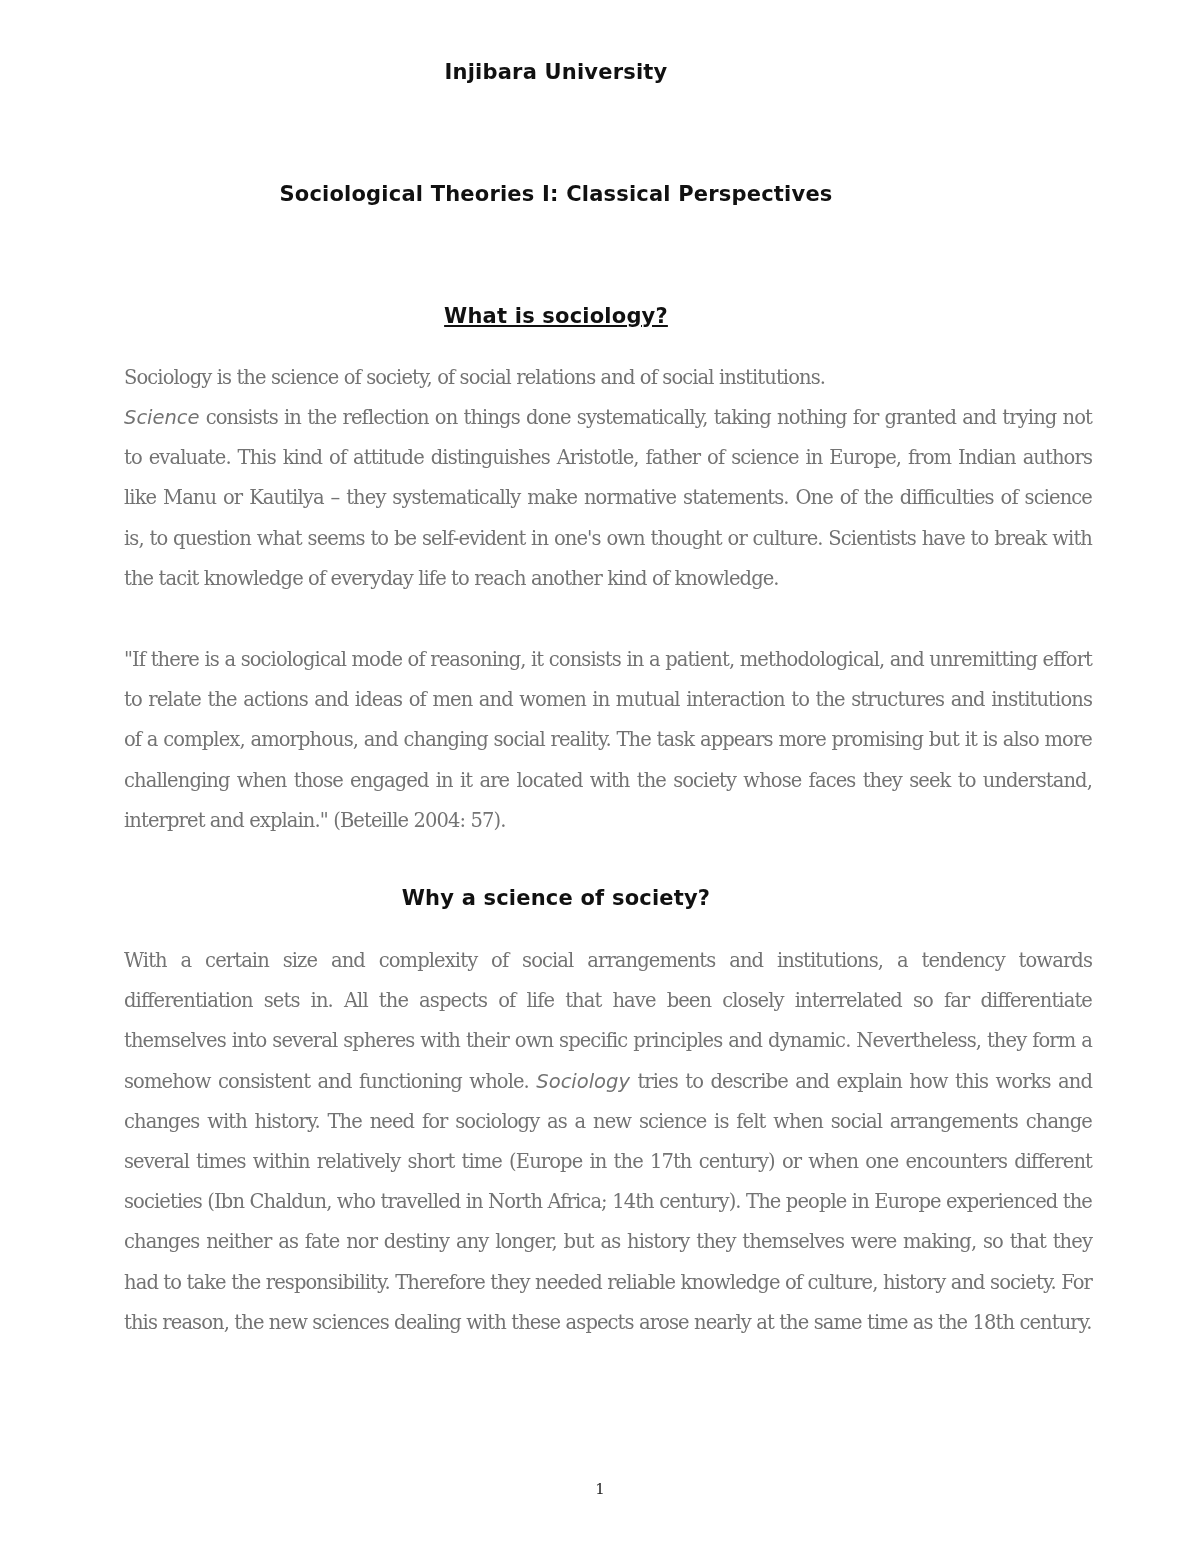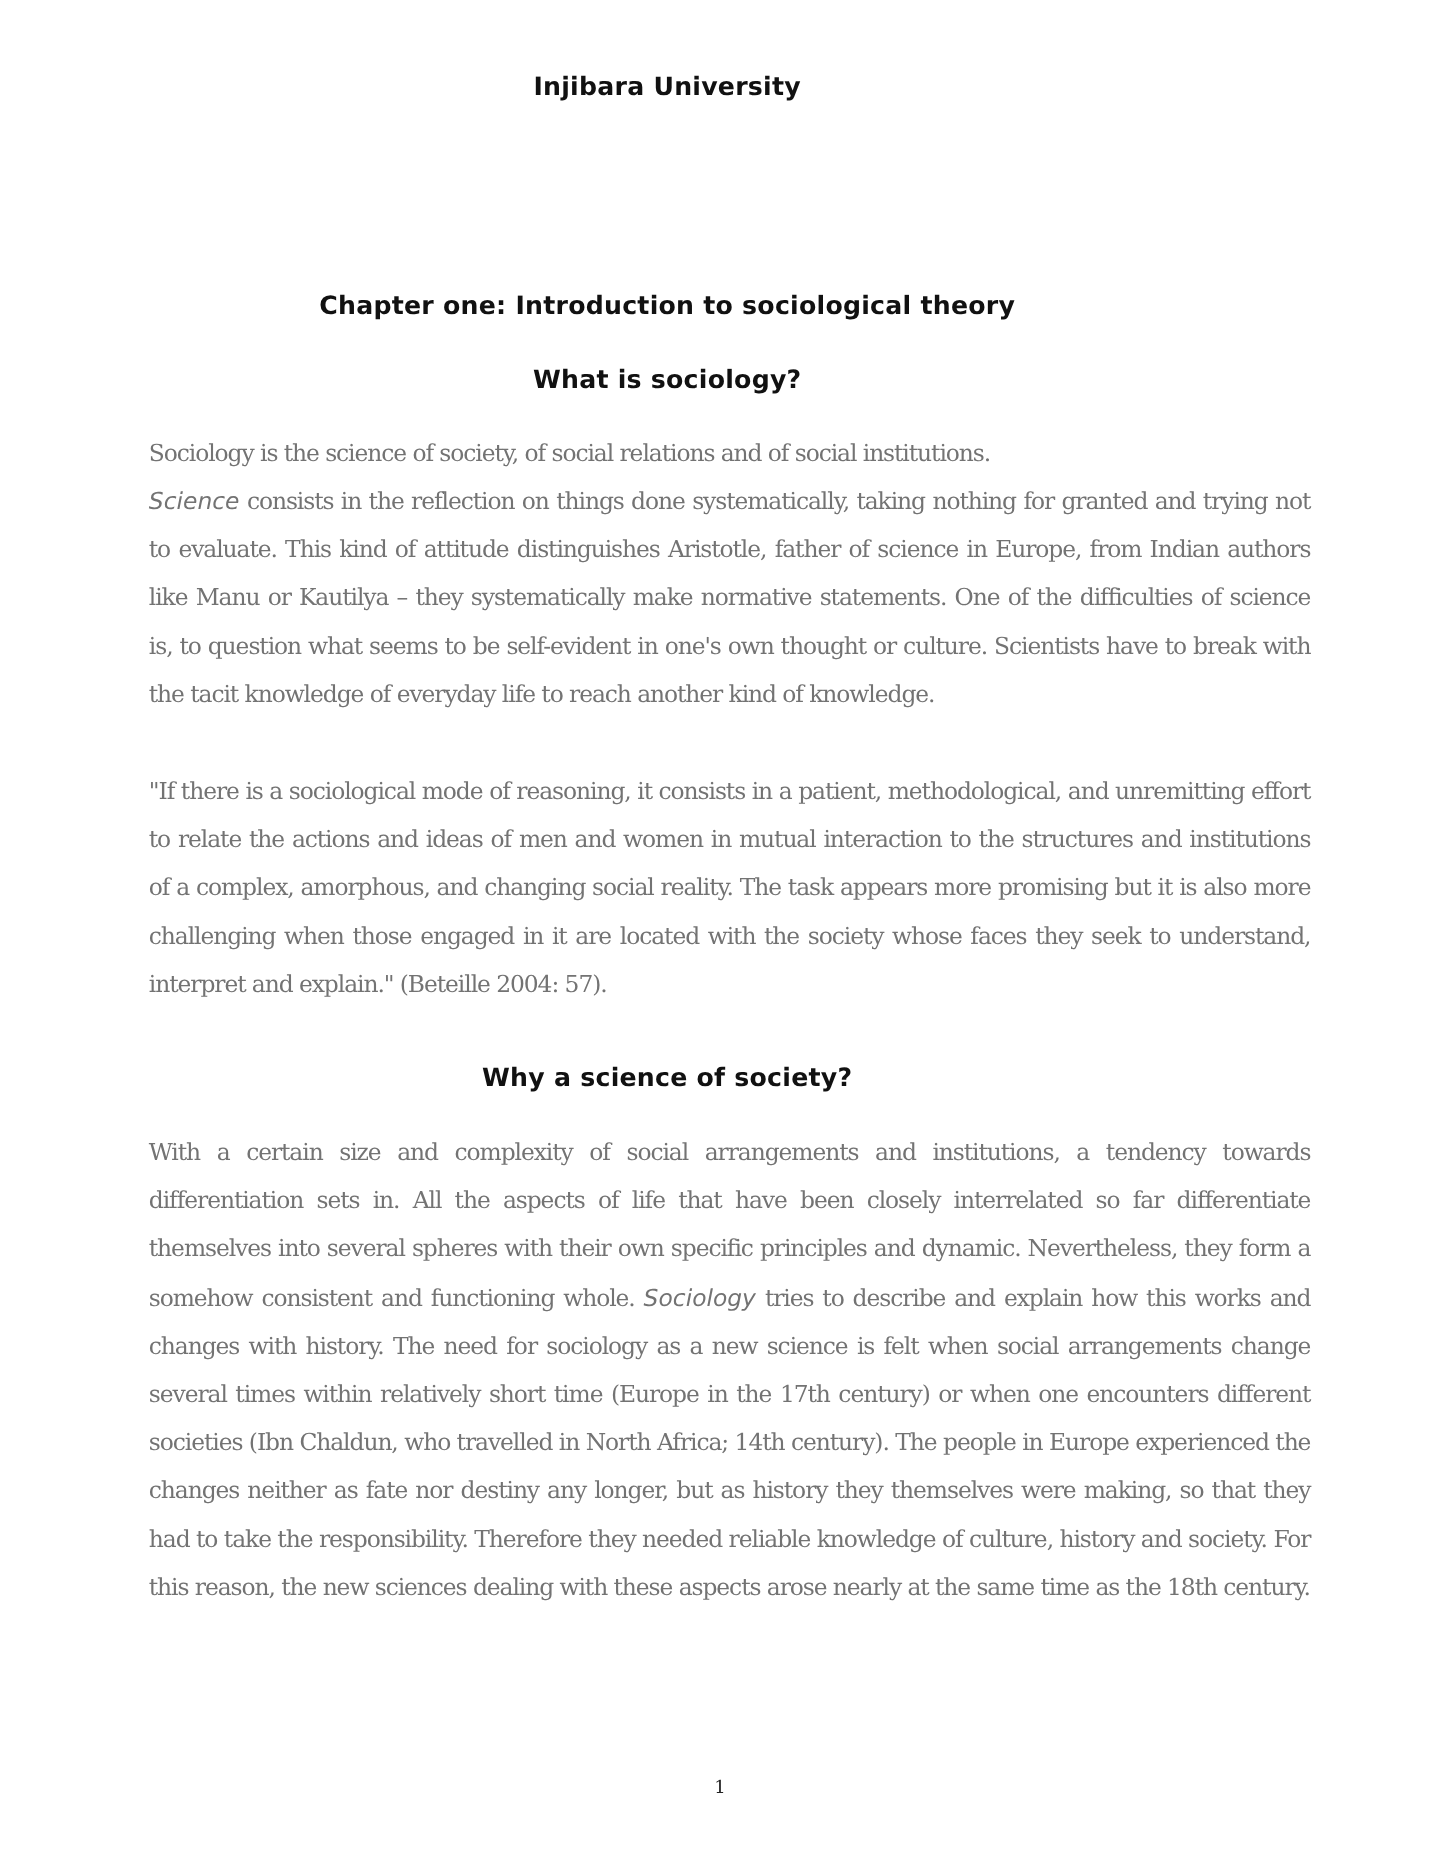--- a/index.html
+++ b/index.html
@@ -24,22 +24,22 @@
     position: absolute; left: 0; width: 1200px; top: 1480px; text-align: center;
     font-family: "DejaVu Serif", serif; font-size: 15px; color: #222;
   }
 </style>
 </head>
 <body>
 
 <div class="page">
 
   <h1 class="heading" style="top:60px;">Injibara University</h1>
-  <h2 class="heading" style="top:243px;">Chapter one:  Introduction to sociological theory</h2>
-  <h3 class="heading" style="top:304px;">What is sociology?</h3>
+  <h2 class="heading" style="top:182px;">Sociological Theories I: Classical Perspectives</h2>
+  <h3 class="heading" style="top:304px;text-decoration:underline;">What is sociology?</h3>
 
   <p class="body-text p-left" style="top:358px;">Sociology is the science of society, of social relations and of social institutions.</p>
 
   <p class="body-text" style="top:398px;"><span class="em">Science</span><span> consists in the reflection on things done systematically, taking nothing for granted and trying not to evaluate. This kind of attitude distinguishes Aristotle, father of science in Europe, from Indian authors like Manu or Kautilya – they systematically make normative statements. One of the difficulties of science is, to question what seems to be self-evident in one's own thought or culture. Scientists have to break with the tacit knowledge of everyday life to reach another kind of knowledge.</span></p>
 
   <p class="body-text" style="top:640px;">"If there is a sociological mode of reasoning, it consists in a patient, methodological, and unremitting effort to relate the actions and ideas of men and women in mutual interaction to the structures and institutions of a complex, amorphous, and changing social reality. The task appears more promising but it is also more challenging when those engaged in it are located with the society whose faces they seek to understand, interpret and explain." (Beteille 2004: 57).</p>
 
   <h3 class="heading" style="top:886px;">Why a science of society?</h3>
 
   <p class="body-text" style="top:941px;"><span>With a certain size and complexity of social arrangements and institutions, a tendency towards differentiation sets in. All the aspects of life that have been closely interrelated so far differentiate themselves into several spheres with their own specific principles and dynamic. Nevertheless, they form a somehow consistent and functioning whole. </span><span class="em">Sociology</span><span> tries to describe and explain how this works and changes with history. The need for sociology as a new science is felt when social arrangements change several times within relatively short time (Europe in the 17th century) or when one encounters different societies (Ibn Chaldun, who travelled in North Africa; 14th century). The people in Europe experienced the changes neither as fate nor destiny any longer, but as history they themselves were making, so that they had to take the responsibility. Therefore they needed reliable knowledge of culture, history and society. For this reason, the new sciences dealing with these aspects arose nearly at the same time as the 18th century.</span></p>

